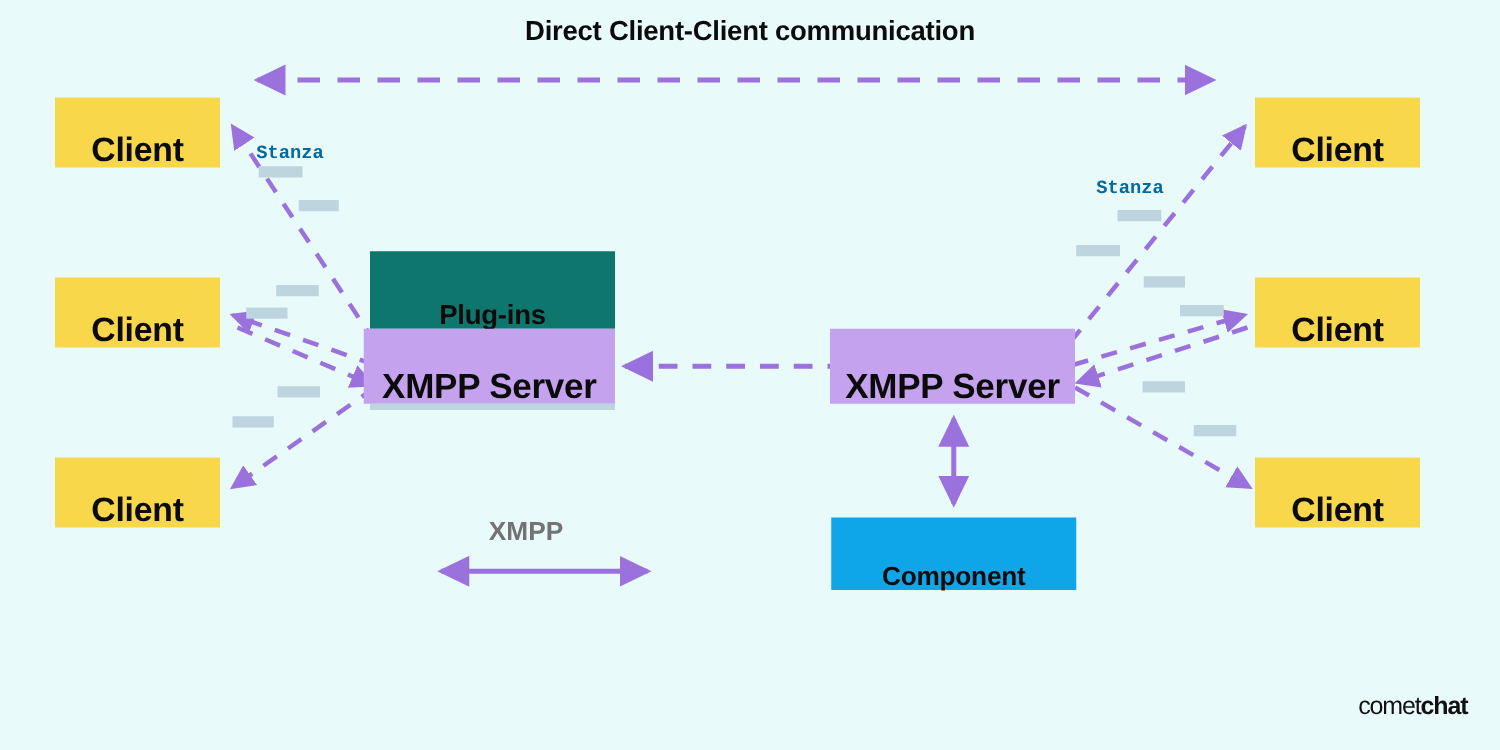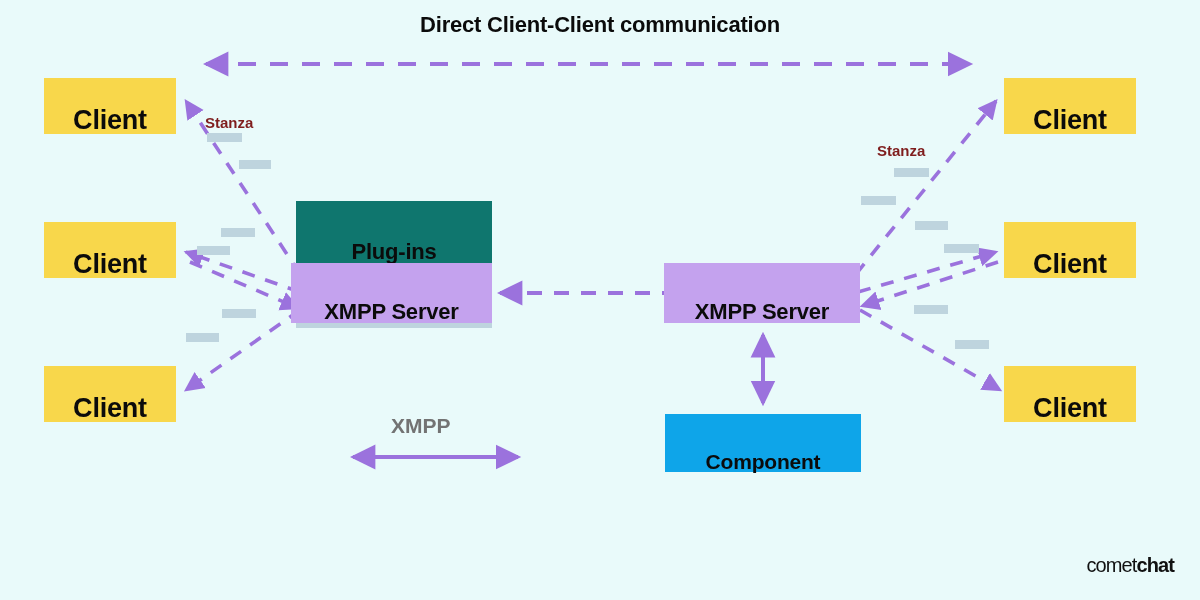--- a/index.html
+++ b/index.html
@@ -39,21 +39,21 @@
     line-height: 1;
   }
   .client-box {
     background: #f8d74b;
     width: 132px;
     height: 56px;
     font-size: 27px;
   }
   .server-box {
     background: #c4a2ee;
-    font-size: 22px;
+    font-size: 28px;
   }
   .plugins-box {
     background: #0f766e;
     font-size: 22px;
   }
   .component-box {
     background: #0ea5e9;
     font-size: 21px;
   }
   .title-text {
@@ -73,22 +73,23 @@
     left: 0;
     width: 1200px;
     text-align: center;
     font-size: 16px;
     color: #111111;
   }
   .stanza-label {
     position: absolute;
     font-size: 15px;
     font-weight: bold;
-    color: #7f1d1d;
+    color: #0369a1;
     white-space: nowrap;
+    font-family: Liberation Mono, monospace;
   }
   .stanza-bar {
     position: absolute;
     background: #bed4de;
     height: 9px;
   }
   .edge-label {
     position: absolute;
     font-size: 21px;
     font-weight: bold;

